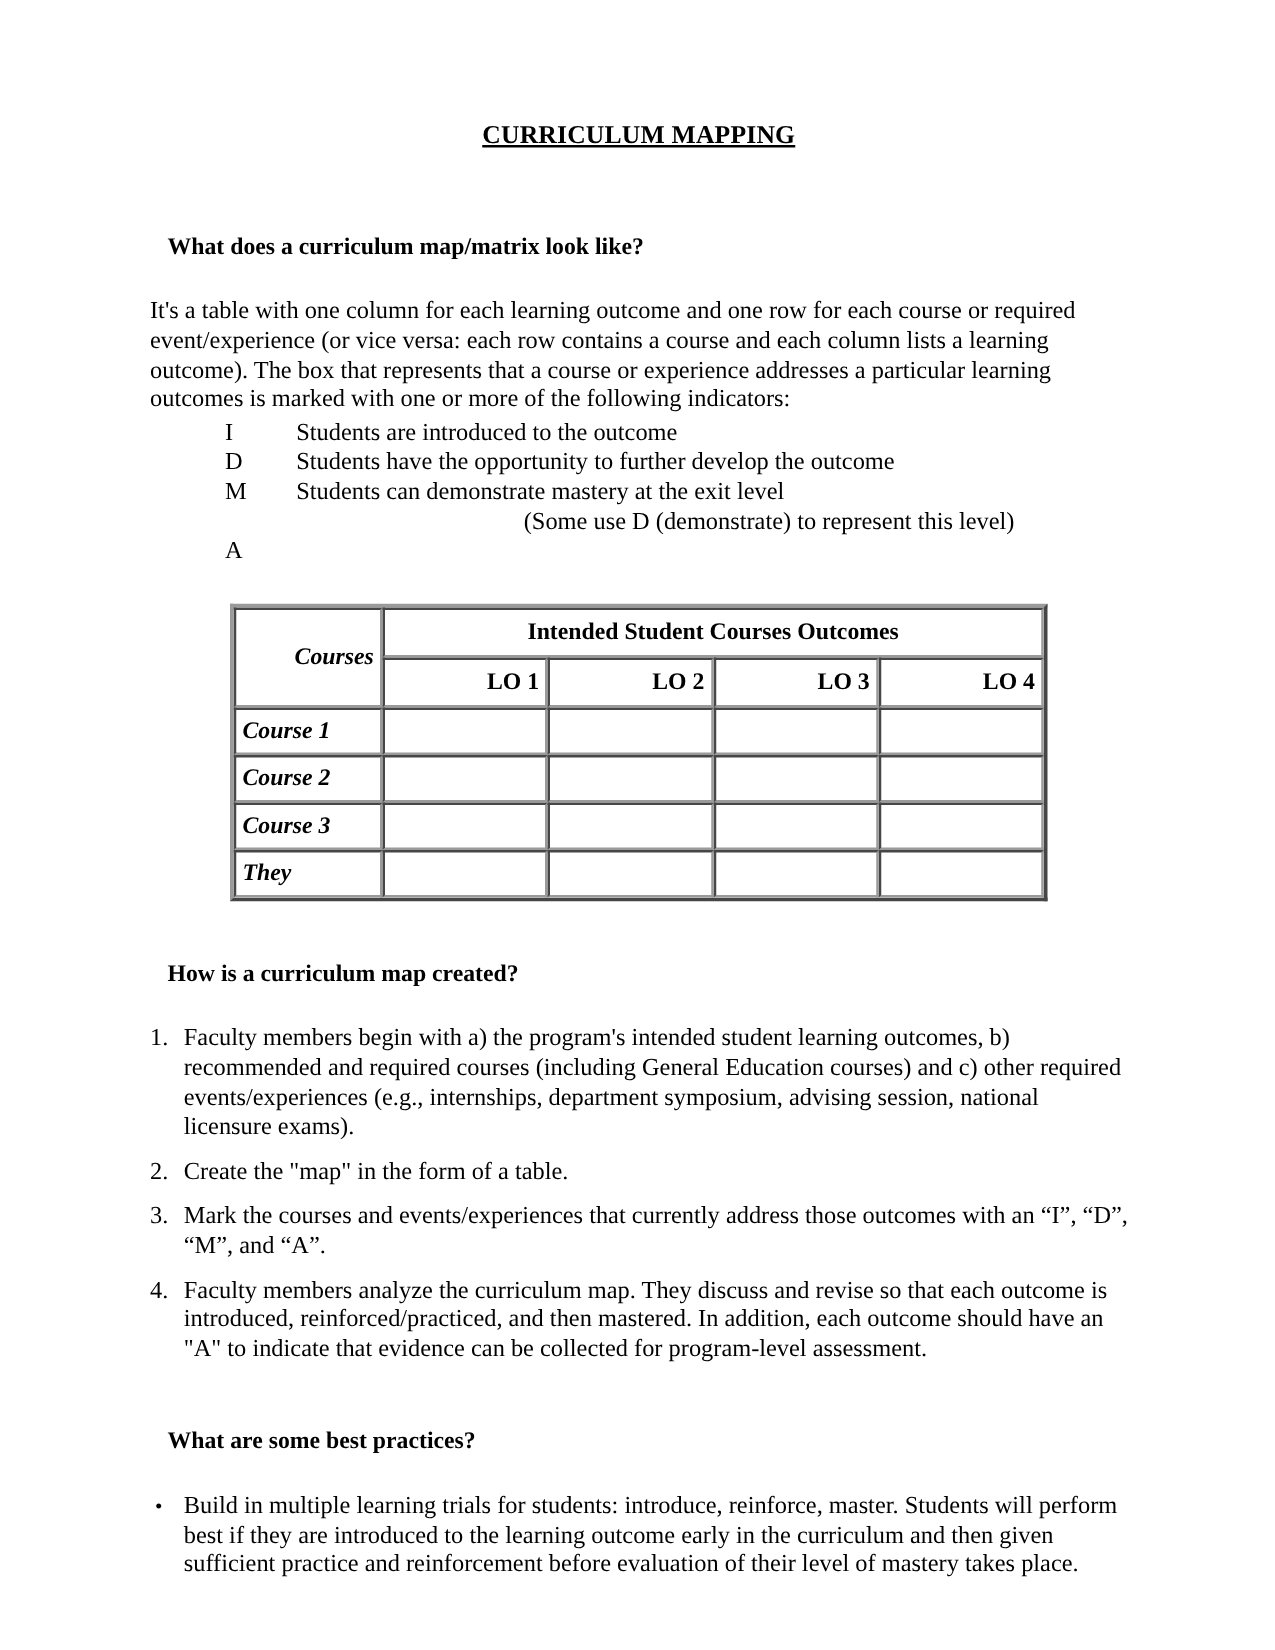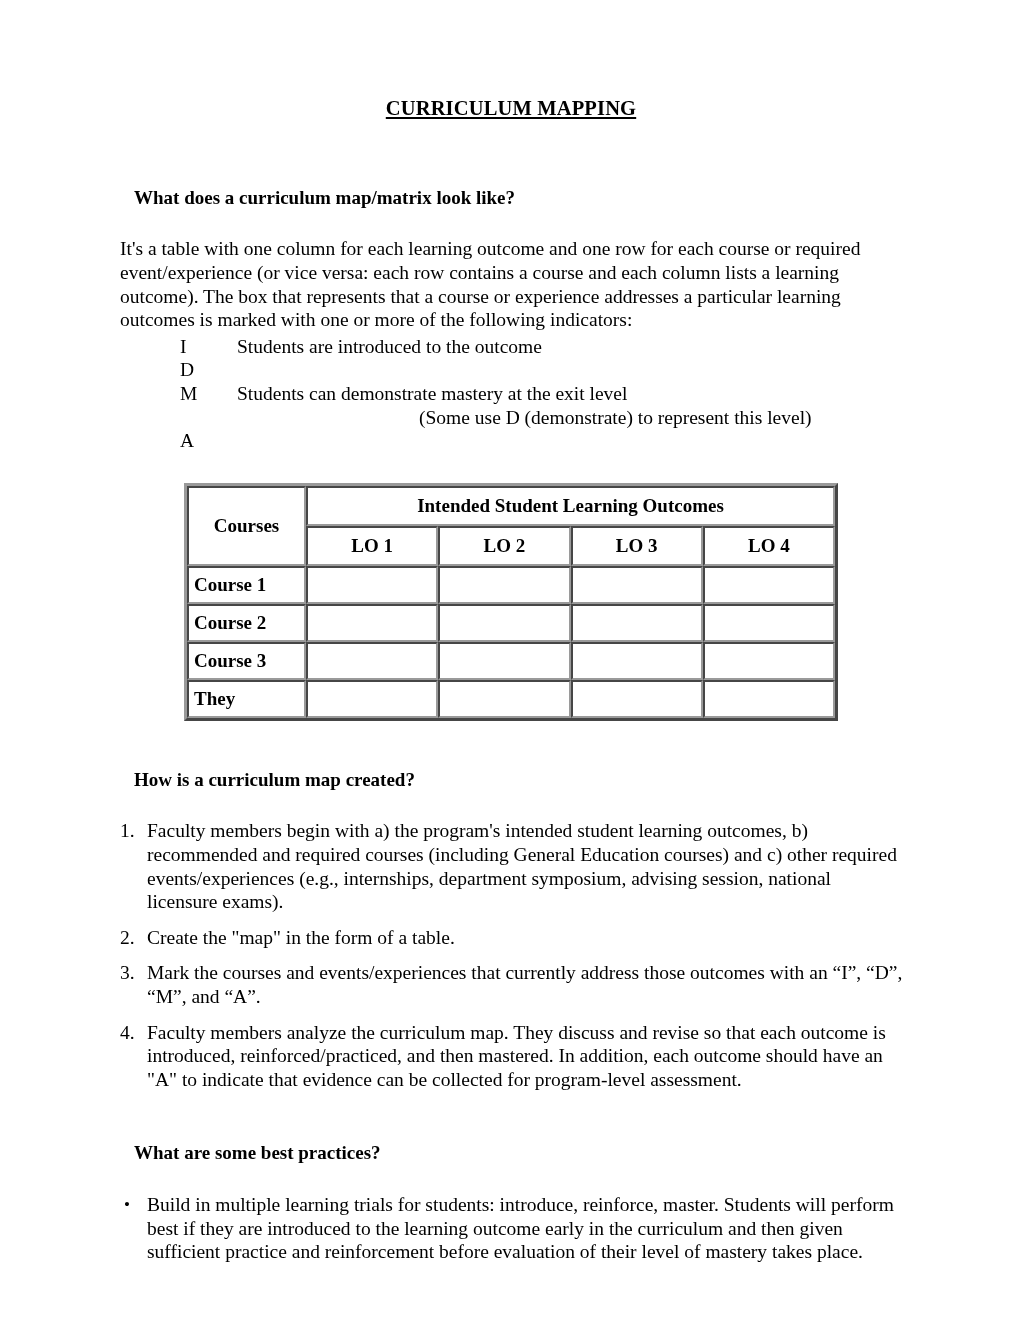--- a/index.html
+++ b/index.html
@@ -101,34 +101,36 @@
   }
   table.curric td {
     border: 2px inset #9a9a9a;
     font-size: 19px;
     font-weight: bold;
     padding: 2px 5px;
     background: #ffffff;
     vertical-align: middle;
   }
   td.courses-head {
-    text-align: center;
+    text-align: right;
     width: 105px;
+    font-style: italic;
   }
   td.group-head {
     text-align: center;
     height: 32px;
   }
   td.lo-head {
-    text-align: center;
+    text-align: right;
     height: 32px;
   }
   td.row-label {
     text-align: left;
     height: 30px;
+    font-style: italic;
   }
   td.cell-empty {
     height: 30px;
   }
 
   
   ol.steps {
     margin: 0;
     padding: 0;
     list-style: none;
@@ -177,40 +179,40 @@
 
     <div class="body-para">It's a table with one column for each learning outcome and one row for each course or required event/experience (or vice versa: each row contains a course and each column lists a learning outcome).  The box that represents that a course or experience addresses a particular learning outcomes is marked with one or more of the following indicators:</div>
 
     <div class="indicators">
 
       <div class="ind-row">
         <span class="ind-letter">I</span><span>Students are introduced to the outcome</span>
       </div>
 
       <div class="ind-row">
-        <span class="ind-letter">D</span>
+        <span class="ind-letter">D</span><span>Students have the opportunity to further develop the outcome</span>
       </div>
 
       <div class="ind-row">
         <span class="ind-letter">M</span><span>Students can demonstrate mastery at the exit level</span>
         <span class="ind-sub">(Some use D (demonstrate) to represent this level)</span>
       </div>
 
       <div class="ind-row">
         <span class="ind-letter">A</span>
       </div>
 
     </div>
 
     <div class="table-wrap">
       <table class="curric">
         <tbody>
           <tr>
             <td class="courses-head" rowspan="2">Courses</td>
-            <td class="group-head" colspan="4">Intended Student Learning Outcomes</td>
+            <td class="group-head" colspan="4">Intended Student Courses Outcomes</td>
           </tr>
           <tr>
             <td class="lo-head">LO 1</td>
             <td class="lo-head">LO 2</td>
             <td class="lo-head">LO 3</td>
             <td class="lo-head">LO 4</td>
           </tr>
           <tr>
             <td class="row-label">Course 1</td>
             <td class="cell-empty"></td>

